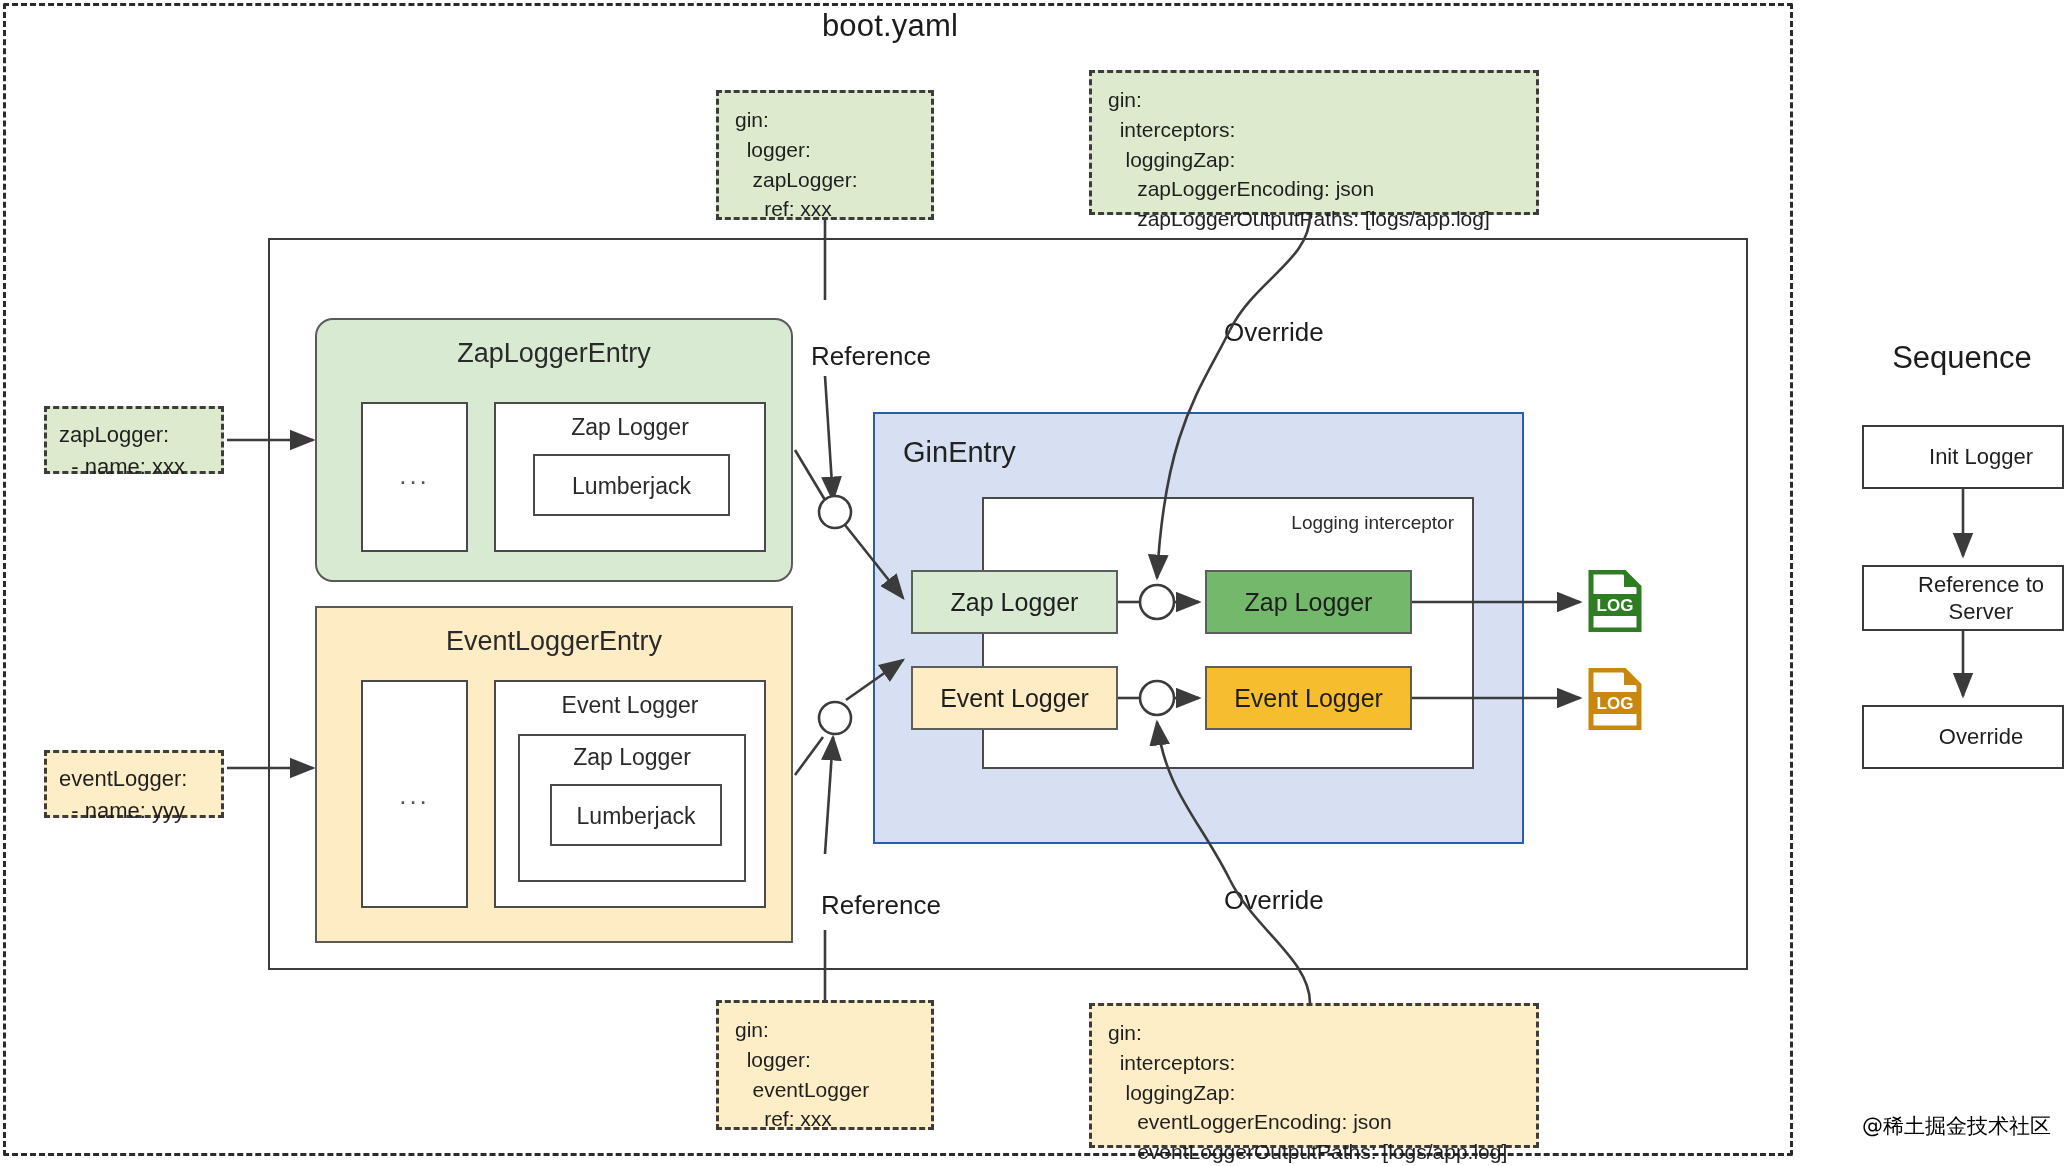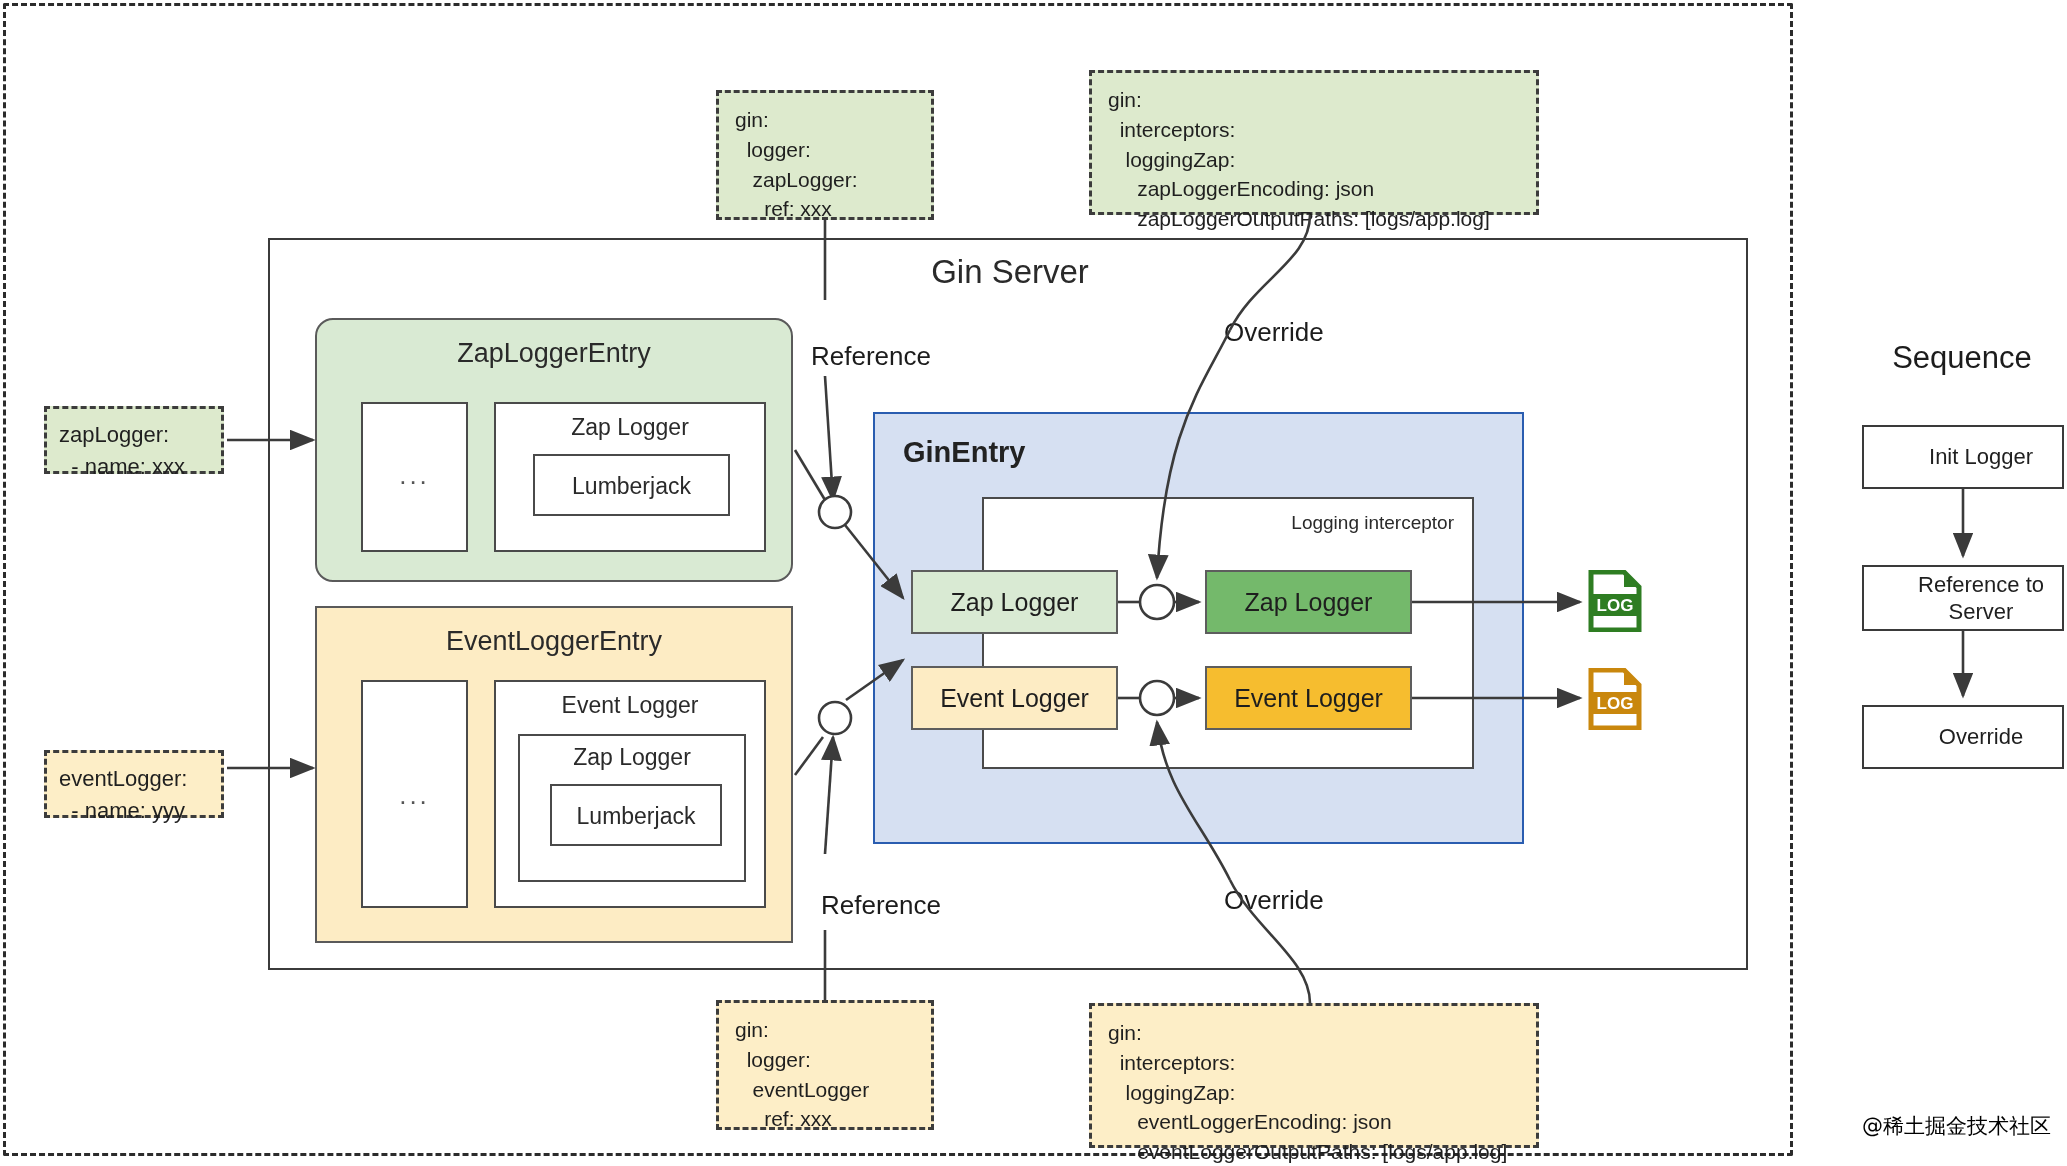--- a/index.html
+++ b/index.html
@@ -24,21 +24,21 @@
   .entry-green{background:#d9ead3;}
   .entry-yellow{background:#fdecc4;}
   .entry-title{position:absolute;left:0;right:0;text-align:center;font-size:27px;color:#2a2a2a;}
 
   .inner-white{position:absolute;background:#ffffff;border:2.5px solid #4a4a4a;box-sizing:border-box;}
   .inner-label{position:absolute;left:0;right:0;text-align:center;font-size:23px;color:#2a2a2a;}
   .dots{position:absolute;left:0;right:0;text-align:center;font-size:26px;color:#555;letter-spacing:3px;}
 
   
   .ginentry{background:#d6e0f2;border:2.5px solid #2a5db0;box-sizing:border-box;}
-  .ginentry-title{position:absolute;font-size:29px;color:#222;font-weight:bold;}
+  .ginentry-title{position:absolute;font-size:29px;color:#222;}
 
   .interceptor{position:absolute;background:#ffffff;border:2.5px solid #4a4a4a;box-sizing:border-box;}
   .interceptor-title{position:absolute;right:18px;font-size:19px;color:#2a2a2a;}
 
   .chip{position:absolute;box-sizing:border-box;border:2px solid #5d5d5d;
         display:flex;align-items:center;justify-content:center;font-size:25px;color:#1e1e1e;}
   .chip-zap-pale{background:#d9ead3;}
   .chip-evt-pale{background:#fdecc4;}
   .chip-zap-solid{background:#74b96b;}
   .chip-evt-solid{background:#f6bd2f;}
@@ -65,23 +65,23 @@
   .watermark{position:absolute;font-size:21px;color:#000000;
              font-family:"DejaVu Sans",sans-serif;}
 </style>
 </head>
 <body>
 
 <div id="stage">
 
   <div class="box outer-frame" style="left:3px;top:3px;width:1790px;height:1153px;"></div>
 
+  <div class="title-boot" style="left:740px;top:8px;width:300px;text-align:center;">boot.yaml</div>
 
   <div class="box gin-server" style="left:268px;top:238px;width:1480px;height:732px;"></div>
-  <div class="gin-server-title" style="left:830px;top:253px;width:360px;text-align:center;">Gin Server</div>
 
   <div class="box entry entry-green" style="left:315px;top:318px;width:478px;height:264px;border-radius:18px;">
     <div class="entry-title" style="top:18px;">ZapLoggerEntry</div>
     <div class="inner-white" style="left:44px;top:82px;width:107px;height:150px;">
       <div class="dots" style="top:56px;">...</div>
     </div>
     <div class="inner-white" style="left:177px;top:82px;width:272px;height:150px;">
       <div class="inner-label" style="top:10px;">Zap Logger</div>
       <div class="inner-white" style="left:37px;top:50px;width:197px;height:62px;">
         <div class="inner-label" style="top:17px;">Lumberjack</div>

